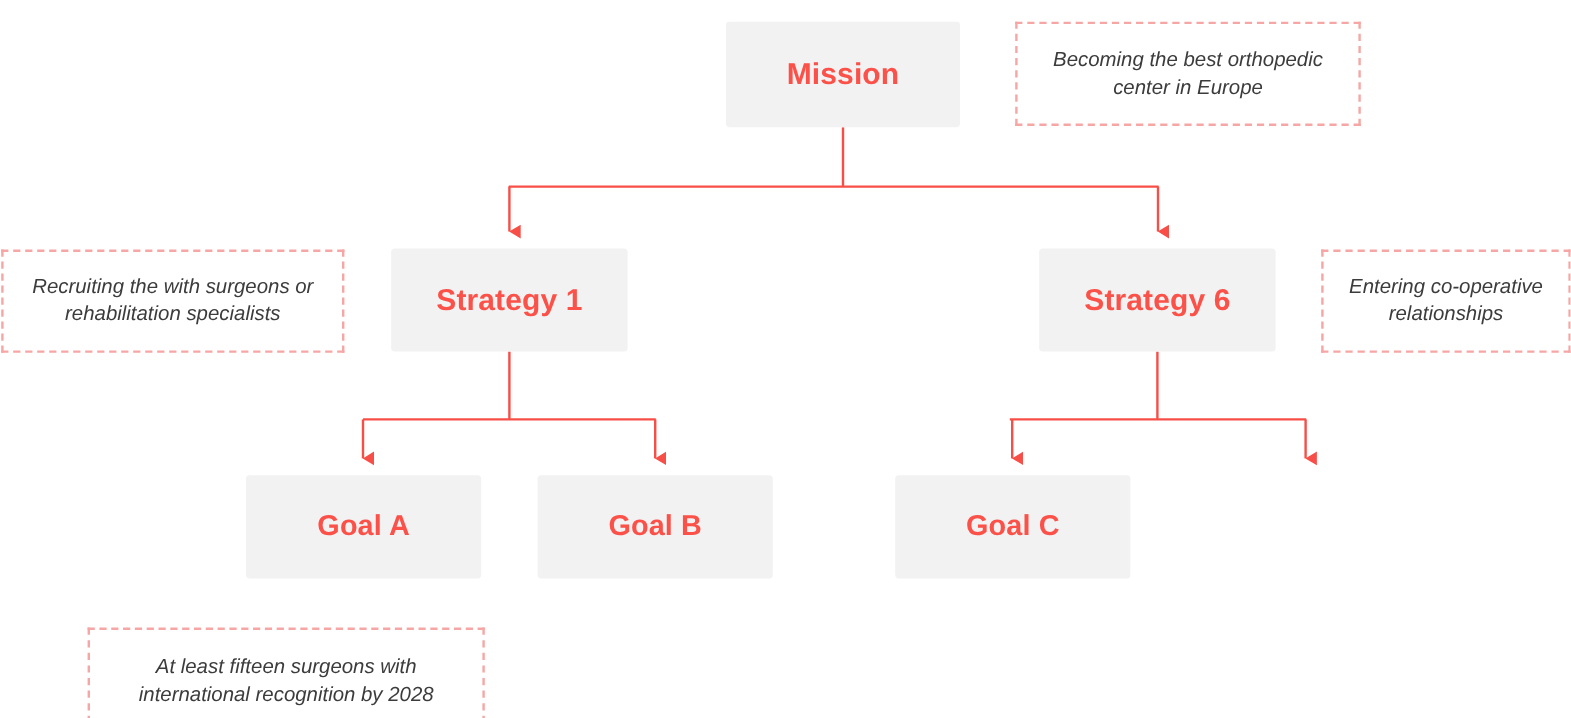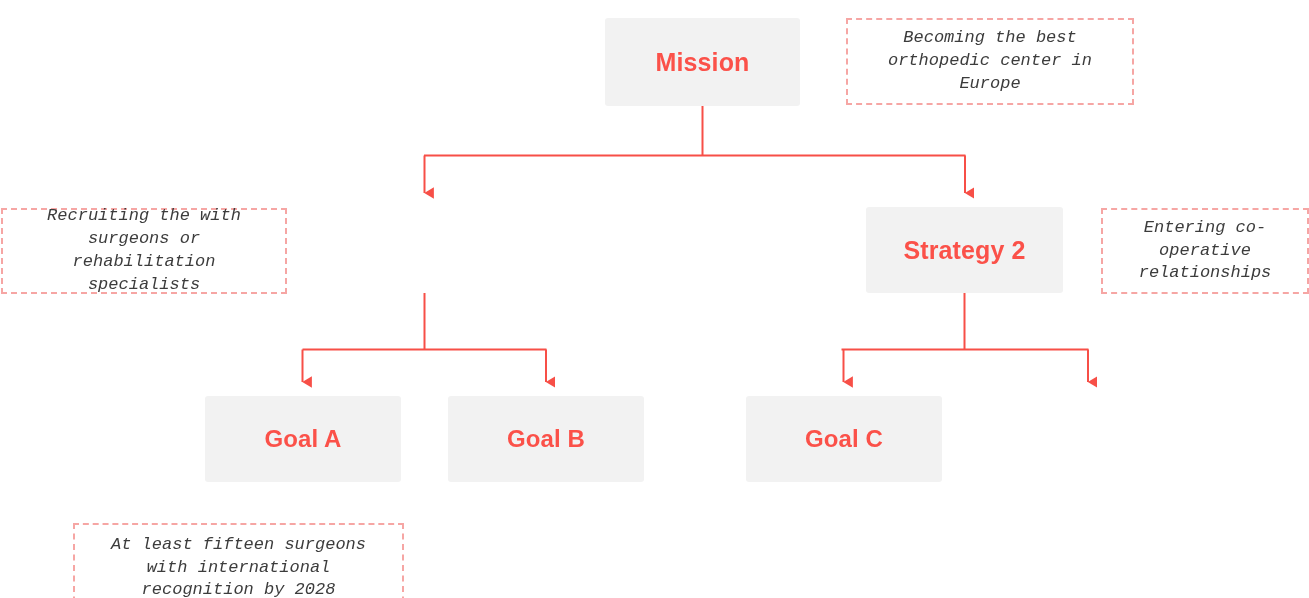--- a/index.html
+++ b/index.html
@@ -55,21 +55,20 @@
   
   .note {
     position: absolute;
     box-sizing: border-box;
     border: 2px dashed #f6a6a4;
     background: transparent;
     display: flex;
     align-items: center;
     justify-content: flex-end;
     padding: 6px 14px;
-    font-family: Liberation Mono, monospace;
   }
   .note .note-text {
     font-style: italic;
     font-size: 17px;
     line-height: 1.35;
     color: #3c3c3c;
     text-align: center;
   }
   .note-mission   { left: 846px;  top: 0px;   width: 288px; height: 87px; }
   .note-strategy1 { left: 1px;    top: 190px; width: 286px; height: 86px; }
@@ -117,22 +116,25 @@
       <path d="M841.5 331.5 L1088.5 331.5"></path>
       <path d="M843.5 331.5 L843.5 364" marker-end="url(#arrow)"></path>
       <path d="M1088 331.5 L1088 364" marker-end="url(#arrow)"></path>
     </g>
   </svg>
 
   <div class="node node-mission">
     <span class="node-label">Mission</span>
   </div>
 
+  <div class="node node-strategy node-strategy-1">
+    <span class="node-label">Strategy 1</span>
+  </div>
   <div class="node node-strategy node-strategy-2">
-    <span class="node-label">Strategy 2</span>
+    <span class="node-label">Strategy 6</span>
   </div>
 
   <div class="node node-goal node-goal-a">
     <span class="node-label">Goal A</span>
   </div>
   <div class="node node-goal node-goal-b">
     <span class="node-label">Goal B</span>
   </div>
   <div class="node node-goal node-goal-c">
     <span class="node-label">Goal C</span>

